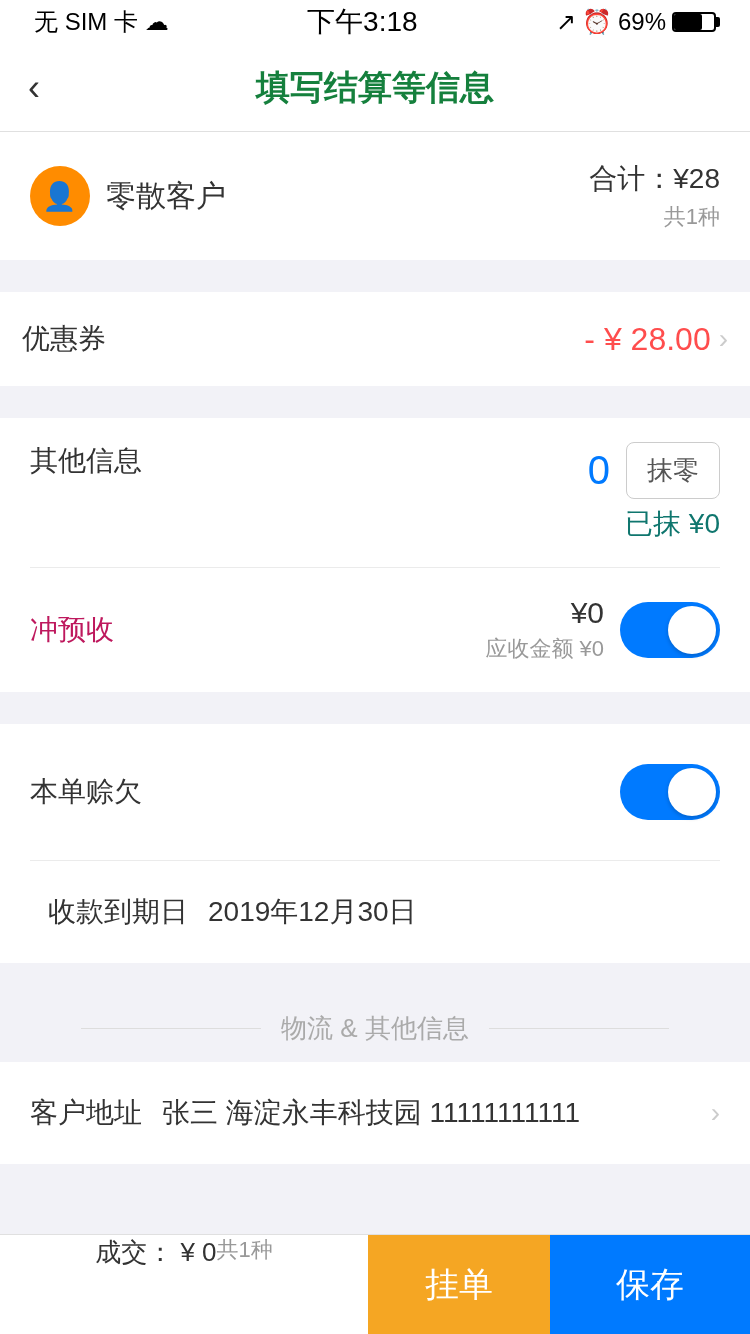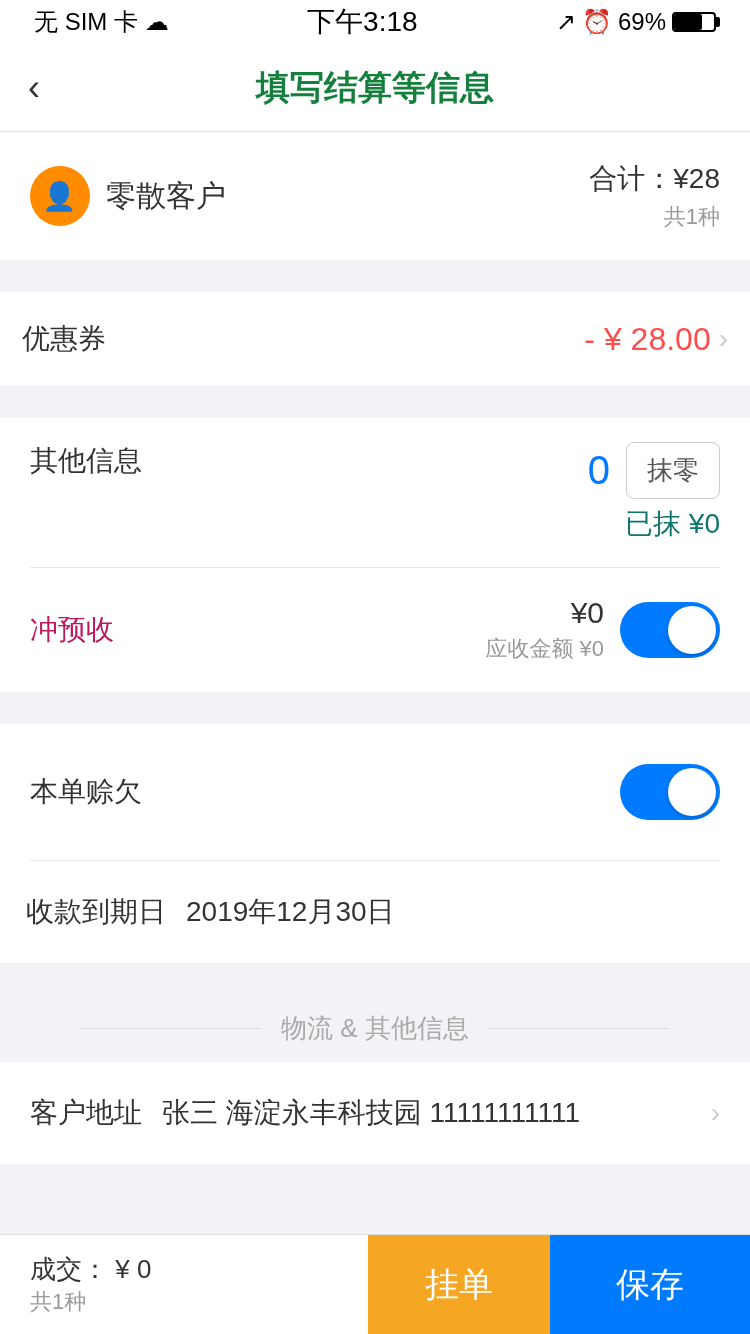--- a/index.html
+++ b/index.html
@@ -173,21 +173,21 @@
       align-items: center;
       justify-content: space-between;
       padding: 40px 30px;
       background: #fff;
     }
 
     
     .due-row {
       display: flex;
       align-items: center;
-      padding: 32px 26px;
+      padding: 32px 48px;
       background: #fff;
       gap: 20px;
     }
     .due-label { font-size: 28px; color: #333; }
     .due-value { font-size: 28px; color: #333; }
     .section-header-text { font-size: 26px; color: #aaa; }
     .section-header-line {
       display: flex;
       align-items: center;
       justify-content: center;
@@ -220,21 +220,21 @@
       bottom: 0;
       left: 0;
       width: 750px;
       height: 100px;
       background: #fff;
       display: flex;
       border-top: 1px solid #e0e0e0;
     }
     .bottom-info {
       display: flex;
-      flex-direction: column;
+      flex-direction: row;
       justify-content: center;
       padding: 0 30px;
       flex: 1;
     }
     .bottom-deal { font-size: 26px; color: #333; }
     .bottom-count { font-size: 22px; color: #999; }
     .bottom-hang {
       width: 182px;
       background: #f5a623;
       display: flex;

